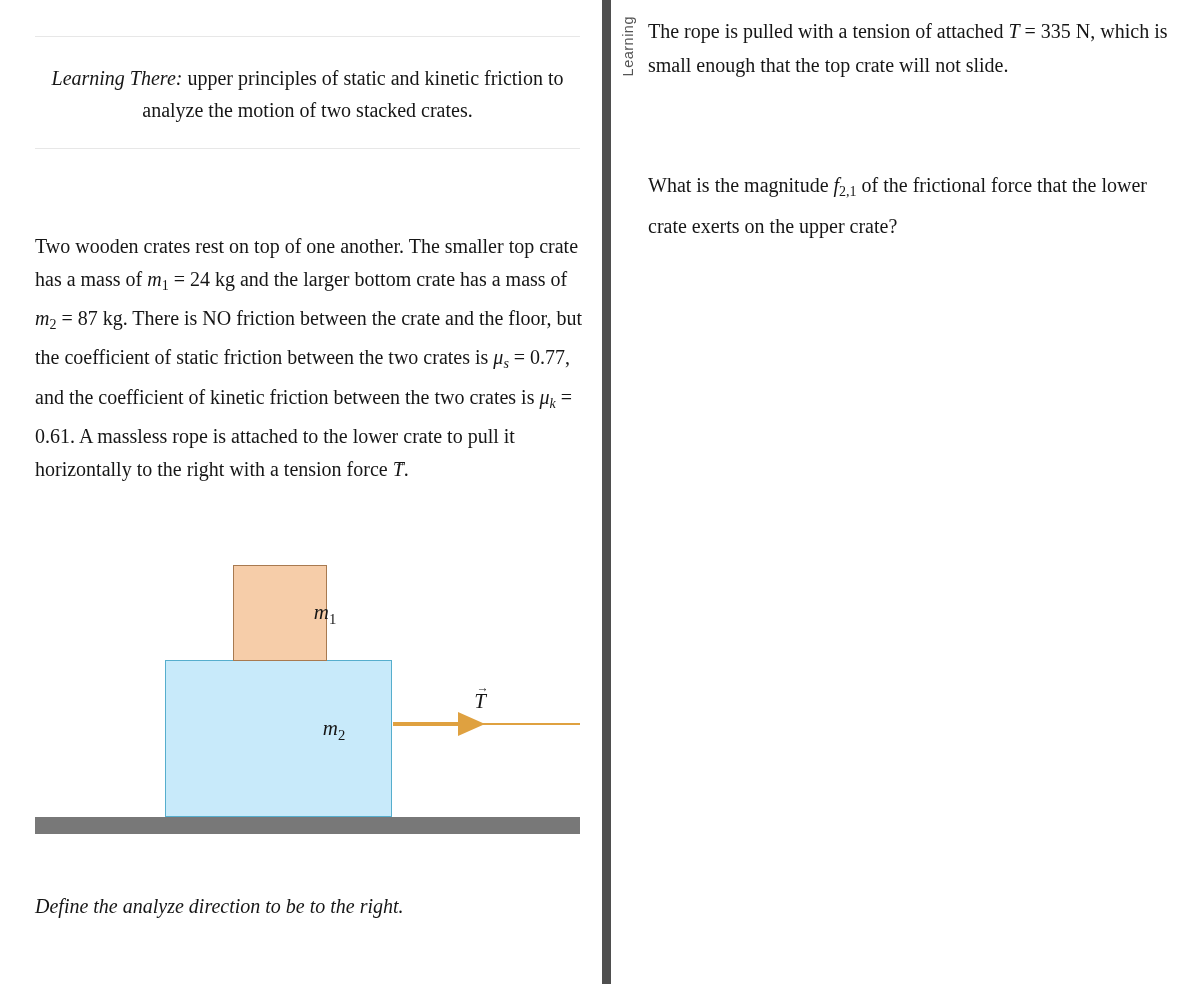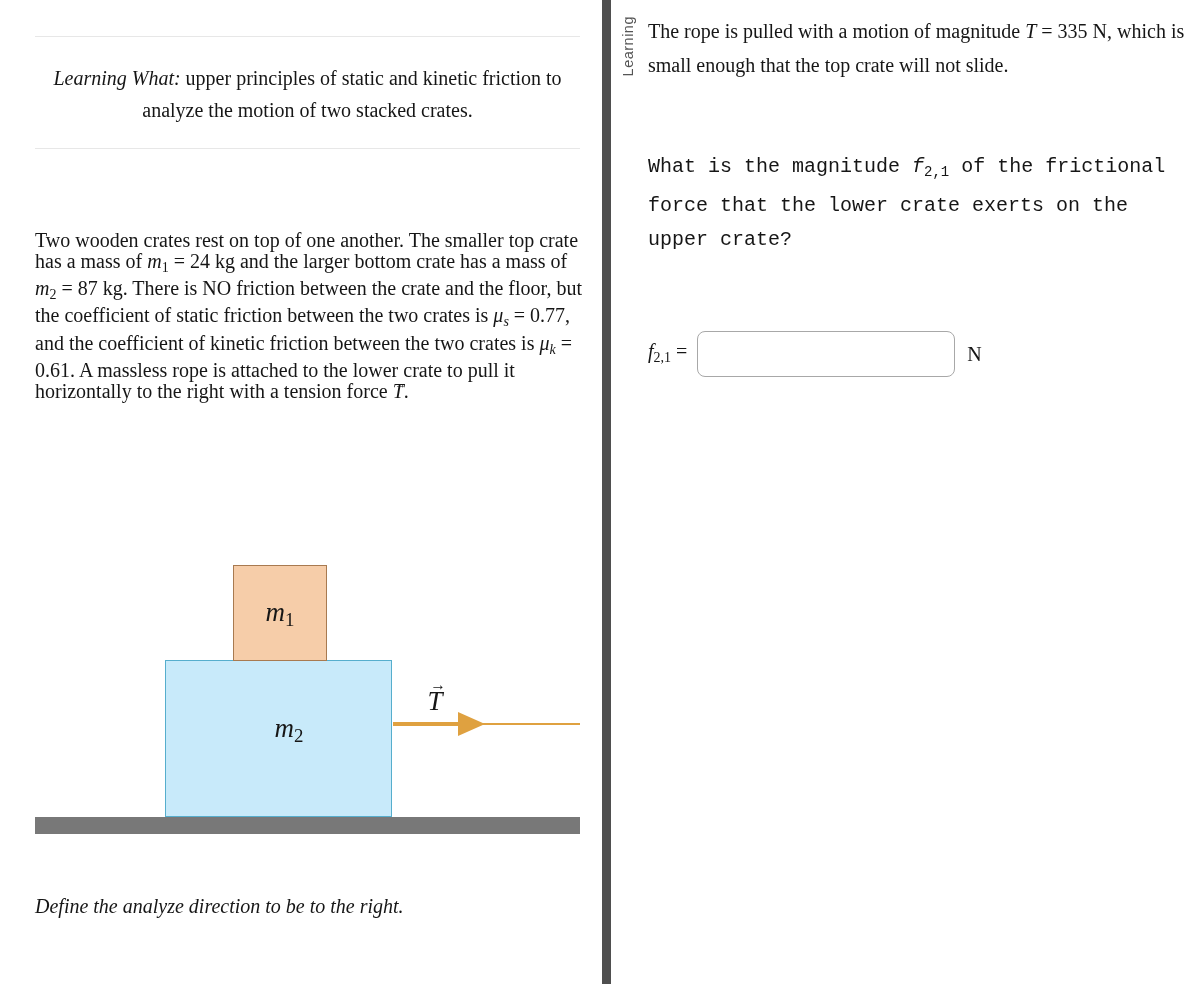--- a/index.html
+++ b/index.html
@@ -12,54 +12,54 @@
   .left-panel { position:absolute; left:0; top:0; width:602px; height:100%; }
   .rule { position:absolute; left:35px; width:545px; height:1px; background:#e7e7e7; }
   .rule-top { top:36px; }
   .rule-bottom { top:148px; }
   .learning-goal {
     position:absolute; left:35px; top:62px; width:545px;
     text-align:center; font-size:20px; line-height:32px;
   }
   .problem-text {
     position:absolute; left:35px; top:230px; width:549px;
-    font-size:20px; line-height:21px;
+    font-size:20px; line-height:33px;
   }
   .footnote {
     position:absolute; left:35px; top:895px; font-size:20px; font-style:italic;
   }
 
   
   .figure { position:absolute; left:35px; top:558px; width:545px; height:280px; }
   .crate { position:absolute; box-sizing:border-box; }
   .crate-m2 { left:130px; top:102px; width:227px; height:157px; background:#c8eafa; border:1.5px solid#56aecd; }
   .crate-m1 { left:198px; top:7px; width:94px; height:96px; background:#f6cda9; border:1.5px solid #a87a50; }
   .floor { position:absolute; left:0; top:259px; width:545px; height:17px; background:#787878; }
   .fig-label {
-    position:absolute; font-size:27px; transform:translate(-50%,-50%); white-space:nowrap;
+    position:absolute; font-size:21px; transform:translate(-50%,-50%); white-space:nowrap;margin-left:45px;
   }
   .m1-label { left:245px; top:56px; }
   .m2-label { left:254px; top:172px; }
   .t-label  { left:400px; top:143px; }
   .arrow-svg { position:absolute; left:0; top:0; }
 
   
   .divider { position:absolute; left:602px; top:0; width:9px; height:100%; background:#4f4f4f; }
 
   
   .right-panel { position:absolute; left:611px; top:0; width:589px; height:100%; }
   .side-label {
     position:absolute; left:9px; top:16px;
     writing-mode:vertical-rl; transform:rotate(180deg);
     font-family:"Liberation Sans", sans-serif; font-size:14.5px; color:#555;
     letter-spacing:0.5px;
   }
   .right-content { position:absolute; left:37px; top:14px; width:540px; font-size:20px; line-height:34px; }
   .intro { margin:0; }
-  .question { margin:68px 0 0 0;font-family:Liberation Mono, monospace; }
+  .question { margin:86px 0 0 0; }
   .answer-row { margin-top:74px; display:flex; align-items:center; }
   .answer-label { font-size:20px; margin-right:10px; white-space:nowrap; }
   .answer-input {
     width:258px; height:46px; box-sizing:border-box;
     border:1px solid #a8a8a8; border-radius:8px; background:#fff;
     font-family:"Liberation Serif", serif; font-size:18px; padding:0 10px; outline:none;
   }
   .answer-unit { margin-left:12px; font-size:20px; }
 
   
@@ -73,21 +73,21 @@
     font-size:0.58em; font-style:normal;
   }
 </style>
 </head>
 <body>
 
 <div class="page">
 
   <div class="left-panel">
     <div class="rule rule-top"></div>
-    <div class="learning-goal"><span class="seg-italic">Learning What:</span><span> upper principles of static and kinetic friction to analyze the motion of two stacked crates.</span></div>
+    <div class="learning-goal"><span class="seg-italic">Learning There:</span><span> upper principles of static and kinetic friction to analyze the motion of two stacked crates.</span></div>
     <div class="rule rule-bottom"></div>
 
     <div class="problem-text"><span>Two wooden crates rest on top of one another. The smaller top crate has a mass of </span><span class="seg-var">m</span><span class="seg-sub">1</span><span> = 24 kg and the larger bottom crate has a mass of </span><span class="seg-var">m</span><span class="seg-sub">2</span><span> = 87 kg. There is NO friction between the crate and the floor, but the coefficient of static friction between the two crates is </span><span class="seg-var">μ</span><span class="seg-subi">s</span><span> = 0.77, and the coefficient of kinetic friction between the two crates is </span><span class="seg-var">μ</span><span class="seg-subi">k</span><span> = 0.61. A massless rope is attached to the lower crate to pull it horizontally to the right with a tension force </span><span class="seg-vec">T</span><span>.</span></div>
 
     <div class="figure">
       <div class="crate crate-m2"></div>
       <div class="crate crate-m1"></div>
       <svg class="arrow-svg" width="545" height="280" viewBox="0 0 545 280">
         <line x1="358" y1="166" x2="425" y2="166" stroke="#DFA140" stroke-width="4"></line>
         <polygon points="423,154 450,166 423,178" fill="#DFA140"></polygon>
@@ -100,23 +100,18 @@
     </div>
 
     <div class="footnote">Define the analyze direction to be to the right.</div>
   </div>
 
   <div class="divider"></div>
 
   <div class="right-panel">
     <div class="side-label">Learning</div>
     <div class="right-content">
-      <p class="intro"><span>The rope is pulled with a motion of magnitude </span><span class="seg-var">T</span><span> = 335 N, which is small enough that the top crate will not slide.</span></p>
+      <p class="intro"><span>The rope is pulled with a tension of attached </span><span class="seg-var">T</span><span> = 335 N, which is small enough that the top crate will not slide.</span></p>
       <p class="question"><span>What is the magnitude </span><span class="seg-var">f</span><span class="seg-sub">2,1</span><span> of the frictional force that the lower crate exerts on the upper crate?</span></p>
-      <div class="answer-row">
-        <span class="answer-label"><span class="seg-var">f</span><span class="seg-sub">2,1</span><span> =</span></span>
-        <input class="answer-input" type="text" value="" style="">
-        <span class="answer-unit">N</span>
-      </div>
     </div>
   </div>
 
 </div>
 
 </body></html>

